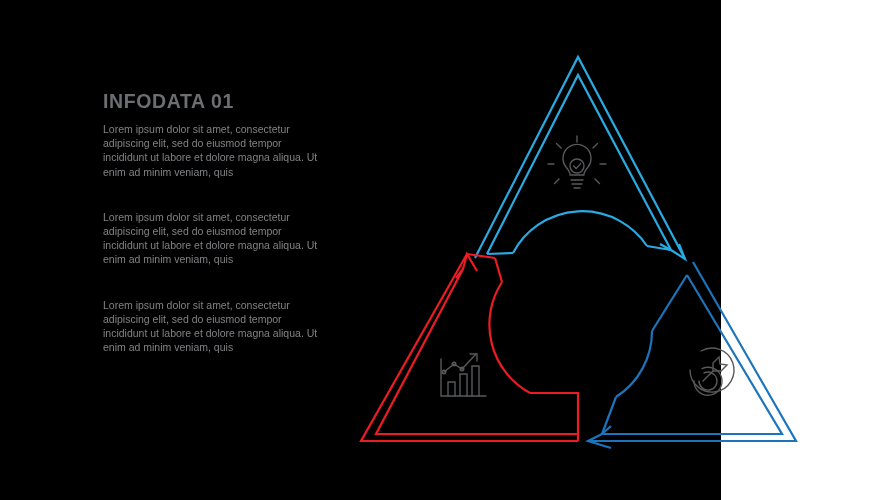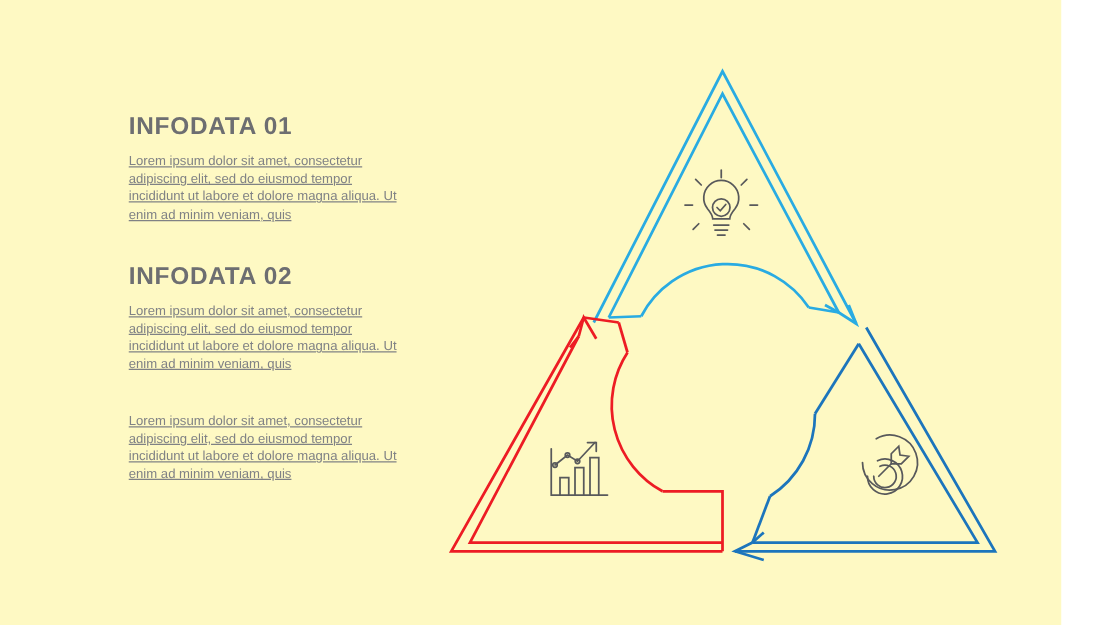--- a/index.html
+++ b/index.html
@@ -9,23 +9,23 @@
   }
   body {
     width: 889px;
     height: 500px;
     font-family: "Liberation Sans", sans-serif;
     overflow: hidden;
     position: relative;
   }
   #page {
     position: relative;
-    width: 849px;
+    width: 721px;
     height: 500px;
-    background: #fef9c3;
+    background: #000000;
   }
   .text-col {
     position: absolute;
     left: 103px;
     top: 90px;
     width: 230px;
   }
   .info-block {
     margin-bottom: 31px;
   }
@@ -37,42 +37,40 @@
     margin: 0 0 9px 0;
     font-family: "Liberation Sans", sans-serif;
   }
   .info-body {
     font-size: 10.5px;
     line-height: 14.2px;
     color: #808285;
     margin: 0;
     width: 216px;
     font-family: "Liberation Sans", sans-serif;
-    text-decoration: underline;
   }
   #diagram {
     position: absolute;
     left: 330px;
     top: 0px;
   }
 </style>
 </head>
 <body>
 
 <div id="page">
 
   <div class="text-col">
 
     <div class="info-block">
       <p class="info-title">INFODATA 01</p>
       <p class="info-body">Lorem ipsum dolor sit amet, consectetur adipiscing elit, sed do eiusmod tempor incididunt ut labore et dolore magna aliqua. Ut enim ad minim veniam, quis</p>
     </div>
 
     <div class="info-block">
-      <p class="info-title">INFODATA 02</p>
       <p class="info-body">Lorem ipsum dolor sit amet, consectetur adipiscing elit, sed do eiusmod tempor incididunt ut labore et dolore magna aliqua. Ut enim ad minim veniam, quis</p>
     </div>
 
     <div class="info-block">
       <p class="info-body">Lorem ipsum dolor sit amet, consectetur adipiscing elit, sed do eiusmod tempor incididunt ut labore et dolore magna aliqua. Ut enim ad minim veniam, quis</p>
     </div>
 
   </div>
 
   <svg id="diagram" width="520" height="500" viewBox="0 0 520 500">

